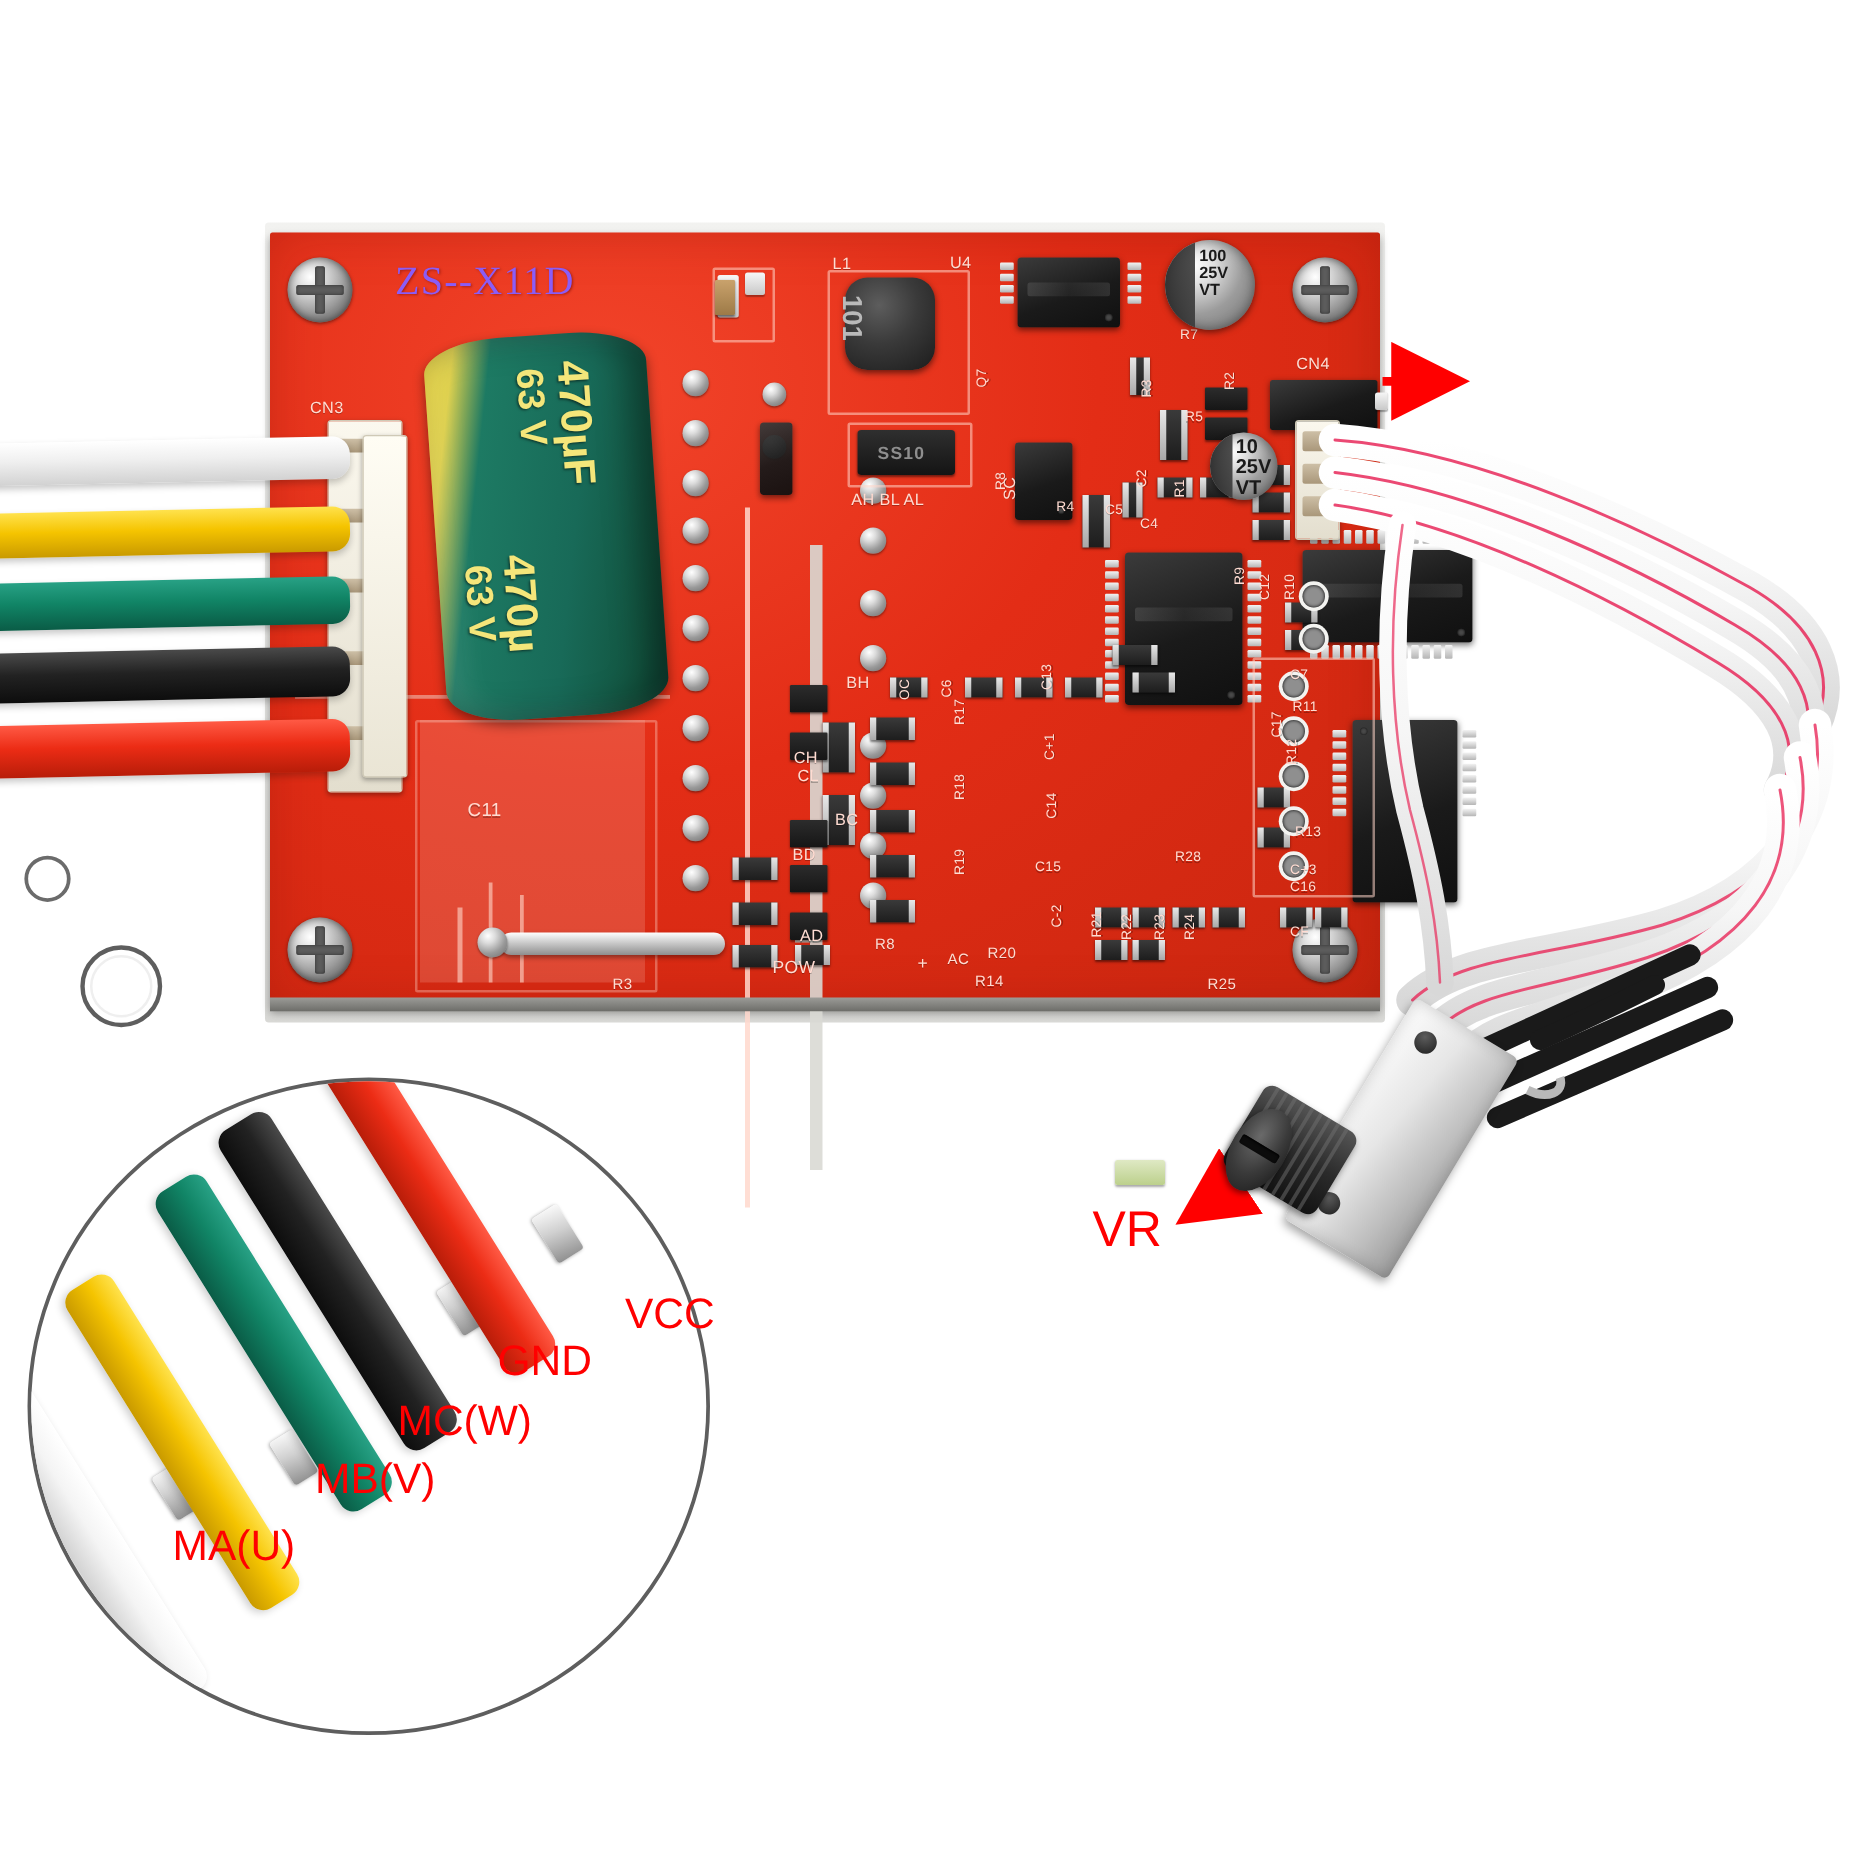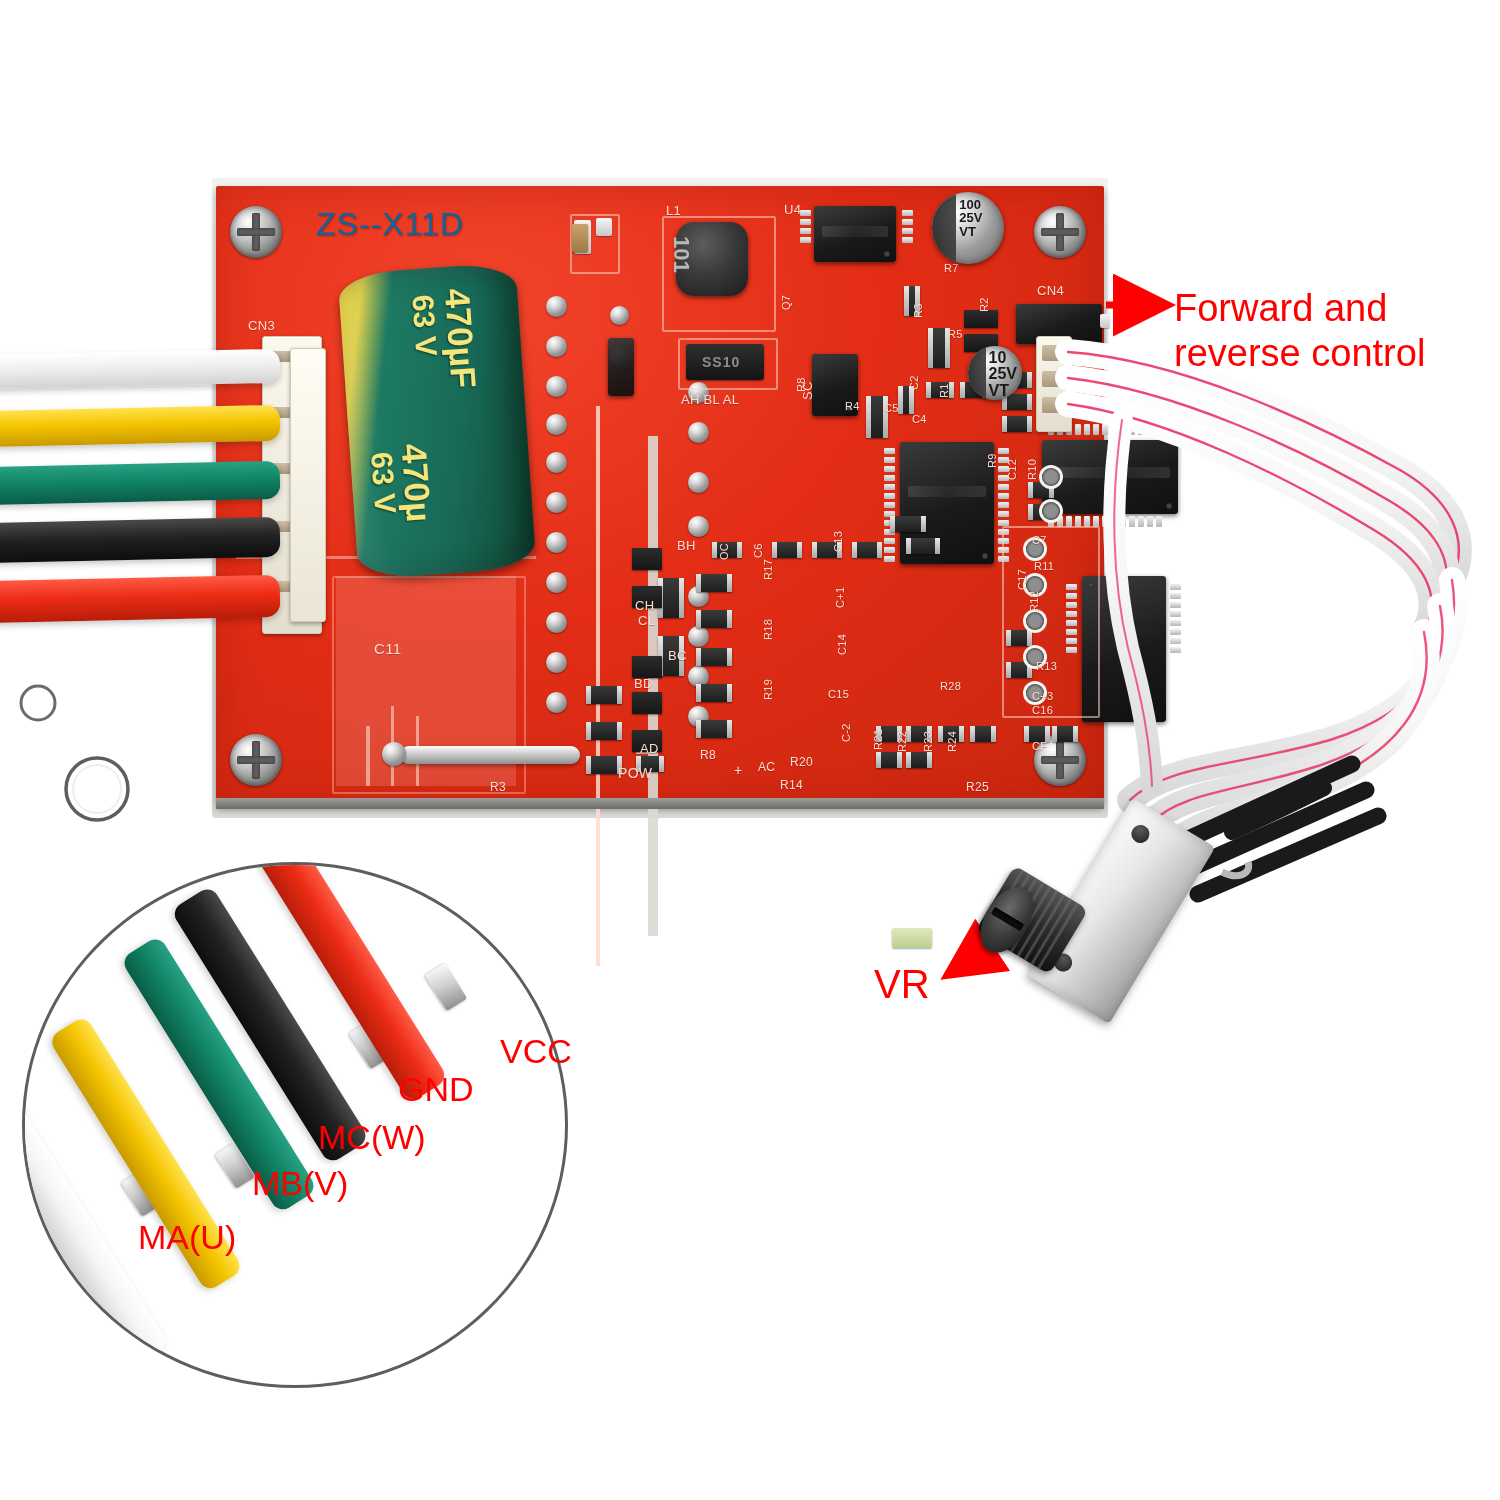--- a/index.html
+++ b/index.html
@@ -18,22 +18,22 @@
       radial-gradient(ellipse at 30% 20%, #f2442a 0%, #e32d16 45%, #c9260f 100%);
     border-radius:2px;
     box-shadow:0 4px 7px rgba(0,0,0,.35), inset 0 0 40px rgba(120,10,0,.25);}
   .pcb-edge-bottom{position:absolute;left:216px;top:798px;width:888px;height:11px;
     background:linear-gradient(#9c9c98,#6d6d69);}
 
   
   .silk{position:absolute;color:#ffdcd2;font-size:11px;letter-spacing:.3px;
     text-shadow:0 1px 0 rgba(0,0,0,.25);pointer-events:none;white-space:nowrap;}
   .silk.rot{transform:rotate(-90deg);transform-origin:left top;}
-  .board-id{position:absolute;left:316px;top:206px;color:#0369a1;font-size:32px;
-    font-family:Liberation Sans, sans-serif;letter-spacing:1px;
+  .board-id{position:absolute;left:316px;top:206px;color:#8b5cf6;font-size:32px;
+    font-family:Liberation Serif, serif;letter-spacing:1px;
     text-shadow:1px 1px 2px rgba(90,0,0,.45);}
 
   
   .screw{position:absolute;width:52px;height:52px;border-radius:50%;
     background:
       radial-gradient(circle at 35% 30%, #ffffff 0%, #cfcfcf 30%, #8d8d8d 65%, #6a6a6a 100%);
     box-shadow:inset 0 0 7px rgba(0,0,0,.55), 0 1px 3px rgba(0,0,0,.5);}
   .screw::before,.screw::after{content:"";position:absolute;background:#5c5c5c;
     box-shadow:inset 0 0 3px #2d2d2d;}
   .screw::before{left:22px;top:7px;width:8px;height:38px;border-radius:2px;}
@@ -388,21 +388,21 @@
       background:linear-gradient(#dfe9c4,#bcd08c);box-shadow:0 1px 2px rgba(0,0,0,.35);"></div>
   </div>
   <div class="pcb-edge-bottom"></div>
 
   <div class="board-id">ZS--X11D</div>
 
   <div id="silk-layer">
       <div class="silk" style="left: 248px; top: 318px; font-size: 13px;">CN3</div>
       <div class="silk" style="left: 1037px; top: 283px; font-size: 13px;">CN4</div>
       <div class="silk" style="left: 666px; top: 203px; font-size: 13px;">L1</div>
-      <div class="silk" style="left: 784px; top: 202px; font-size: 13px;">U4</div>
+      <div class="silk" style="left: 760px; top: 202px; font-size: 13px;">U4</div>
       <div class="silk" style="left: 944px; top: 262px; font-size: 11px;">R7</div>
       <div class="silk rot" style="left: 978px; top: 312px; font-size: 11px;">R2</div>
       <div class="silk" style="left: 948px; top: 328px; font-size: 11px;">R5</div>
       <div class="silk rot" style="left: 912px; top: 318px; font-size: 11px;">R3</div>
       <div class="silk rot" style="left: 908px; top: 390px; font-size: 11px;">C2</div>
       <div class="silk rot" style="left: 938px; top: 398px; font-size: 11px;">R1</div>
       <div class="silk rot" style="left: 780px; top: 310px; font-size: 11px;">Q7</div>
       <div class="silk" style="left: 681px; top: 392px; font-size: 13px;">AH BL AL</div>
       <div class="silk rot" style="left: 800px; top: 400px; font-size: 13px;">SC</div>
       <div class="silk rot" style="left: 795px; top: 392px; font-size: 11px;">R8</div>
@@ -558,24 +558,20 @@
     <div class="knurl" style="left:40px;"></div>
       <div class="knurl" style="left:48px;"></div>
     <div class="knurl" style="left:56px;"></div>
       <div class="knurl" style="left:64px;"></div>
     <div class="knurl" style="left:72px;"></div>
   </div>
   <div class="pot-knob">
     <div class="slot"></div>
   </div>
 
-  <div class="anno fwd">
-    <div>Forward and</div>
-    <div>reverse control</div>
-  </div>
   <div class="anno vr">VR</div>
 
   <div class="magcircle">
 
     <div class="magwire" style="left:-30px;top:200px;width:330px;height:44px;
       transform:rotate(58deg);transform-origin:0 0;
       background:linear-gradient(#ffffff,#f4f4f4 45%,#d2d2d2);"></div>
     <div class="tip" style="left:96px;top:318px;width:40px;height:22px;transform:rotate(58deg);"></div>
 
     <div class="magwire" style="left:60px;top:150px;width:300px;height:44px;

